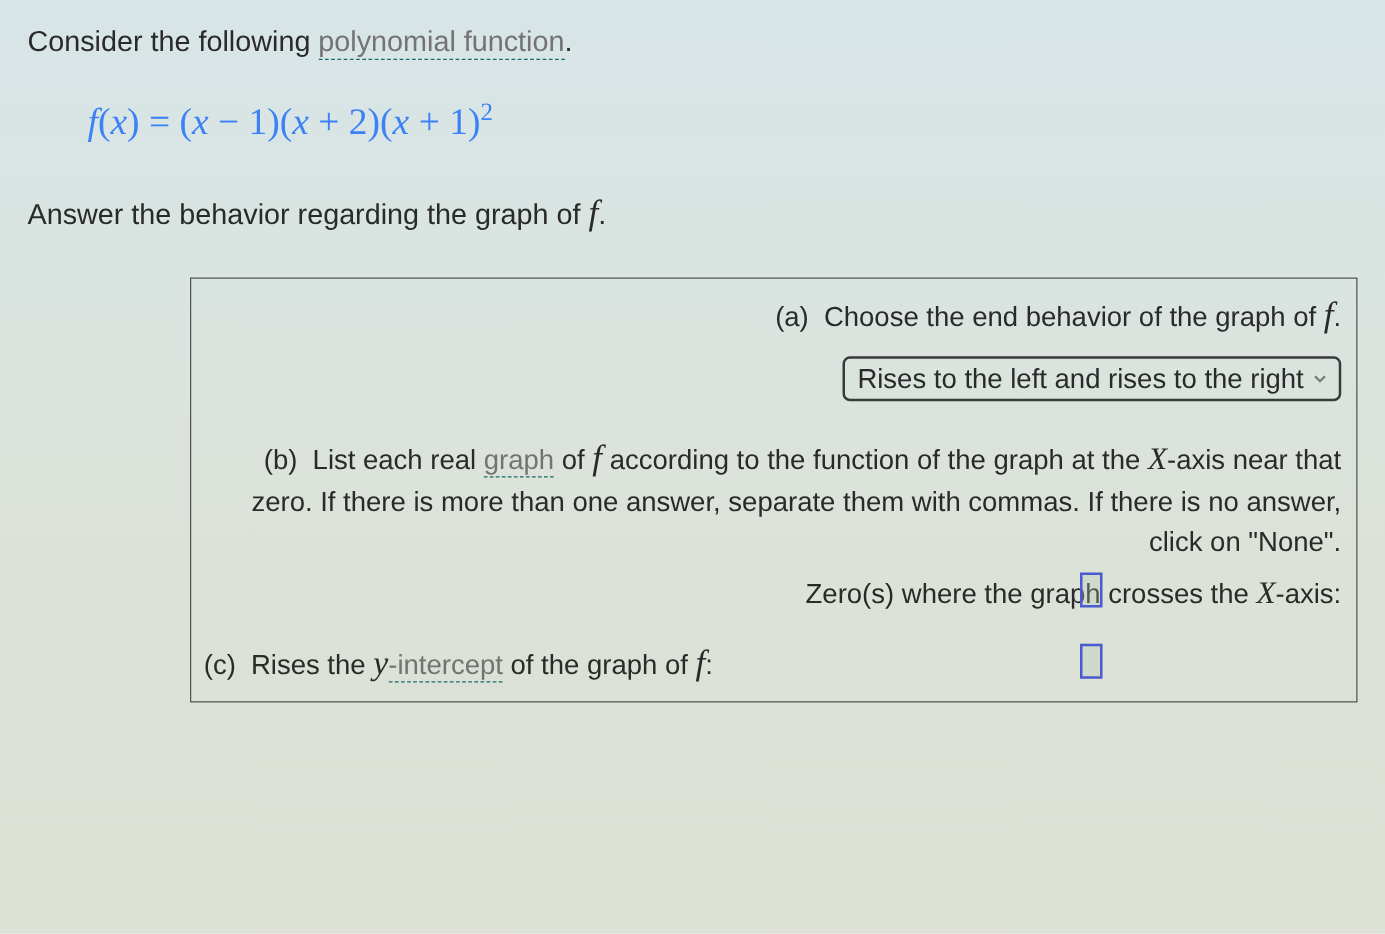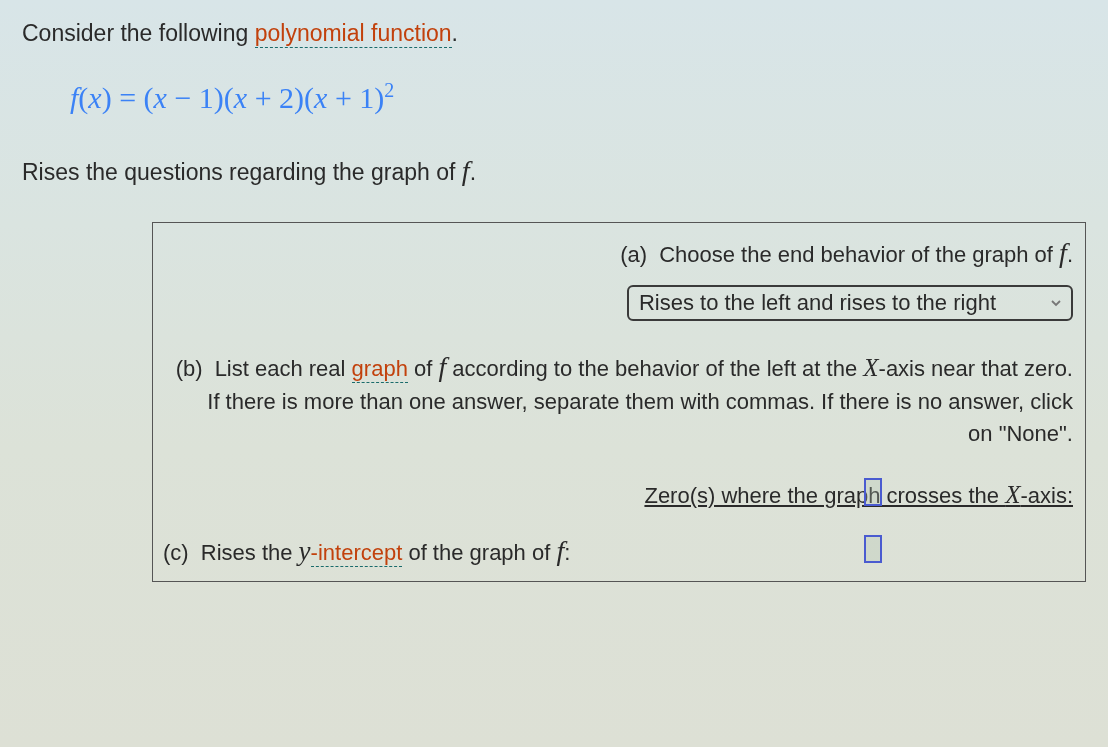--- a/index.html
+++ b/index.html
@@ -18,21 +18,21 @@
       font-size: 22px;
       position: relative;
     }
     
     .intro-line {
       margin-bottom: 32px;
       font-size: 23px;
     }
     
     .link {
-      color: #c2410c;
+      color: #737373;
       text-decoration: none;
       border-bottom: 1.5px dashed #1a6b6b;
       padding-bottom: 1px;
     }
     
     .equation {
       font-family: 'Times New Roman', Times, serif;
       font-style: italic;
       font-size: 30px;
       margin-left: 48px;
@@ -94,41 +94,39 @@
     
     .dropdown {
       display: inline-flex;
       align-items: center;
       border: 2px solid #3a3a3a;
       border-radius: 6px;
       padding: 3px 8px 3px 10px;
       font-size: 22px;
       background: transparent;
       cursor: pointer;
-      gap: 47px;
     }
     
     .dropdown-chevron {
       margin-left: 6px;
       color: #666;
     }
     
     .part-b-text {
       font-size: 22px;
       line-height: 1.42;
       padding-left: 36px;
       text-indent: -36px;
     }
     
     .zero-line {
       margin-left: 46px;
-      margin-top: 32px;
+      margin-top: 12px;
       font-size: 22px;
       position: relative;
-      text-decoration: underline;
     }
     
     .input-box {
       display: inline-block;
       width: 18px;
       height: 28px;
       border: 2px solid #4a5bd0;
       background: rgba(180, 195, 175, 0.3);
       vertical-align: middle;
       cursor: text;
@@ -161,21 +159,21 @@
 <div class="intro-line">
   <span>Consider the following </span><a href="#" class="link">polynomial function</a><span>.</span>
 </div>
 
 <div class="equation">
   <span>f</span><span class="eq-paren">(</span><span>x</span><span class="eq-paren">)</span><span class="eq-num"> = </span><span class="eq-paren">(</span><span>x</span><span class="eq-num"> − </span><span class="eq-num">1</span><span class="eq-paren">)</span><span class="eq-paren">(</span><span>x</span><span class="eq-num"> + </span><span class="eq-num">2</span><span class="eq-paren">)</span><span class="eq-paren">(</span><span>x</span><span class="eq-num"> + </span><span class="eq-num">1</span><span class="eq-paren">)</span><sup class="eq-num">2</sup>
 </div>
 
 <div class="instructions">
   <div>
-    <span>Rises the questions regarding the graph of </span><span class="math-f">f</span><span>.</span>
+    <span>Answer the behavior regarding the graph of </span><span class="math-f">f</span><span>.</span>
   </div>
 </div>
 
 <div class="question-box">
 
   <div class="part">
     <div class="part-a-text">
       <span class="part-label">(a)</span><span>  Choose the end behavior of the graph of </span><span class="math-f">f</span><span>.</span>
     </div>
     <div class="dropdown-wrap">
@@ -185,21 +183,21 @@
           <svg width="14" height="14" viewBox="0 0 14 14">
               <path d="M3 5 L7 9 L11 5" stroke="#777" stroke-width="1.8" fill="none"></path>
             </svg>
         </span>
       </div>
     </div>
   </div>
 
   <div class="part">
     <div class="part-b-text">
-      <span class="part-label">(b)</span><span>  List each real </span><a href="#" class="link">graph</a><span> of </span><span class="math-f">f</span><span> according to the behavior of the left at the </span><span class="math-x">X</span><span>-axis near that zero. If there is more than one answer, separate them with commas. If there is no answer, click on "None".</span>
+      <span class="part-label">(b)</span><span>  List each real </span><a href="#" class="link">graph</a><span> of </span><span class="math-f">f</span><span> according to the function of the graph at the </span><span class="math-x">X</span><span>-axis near that zero. If there is more than one answer, separate them with commas. If there is no answer, click on "None".</span>
     </div>
 
     <div class="zero-line">
       <span>Zero(s) where the graph crosses the </span><span class="math-x">X</span><span>-axis:</span>
       <span class="input-box input-box-pos" style="left:655px; top:-3px;"></span>
     </div>
 
   </div>
 
   <div class="part-c">

